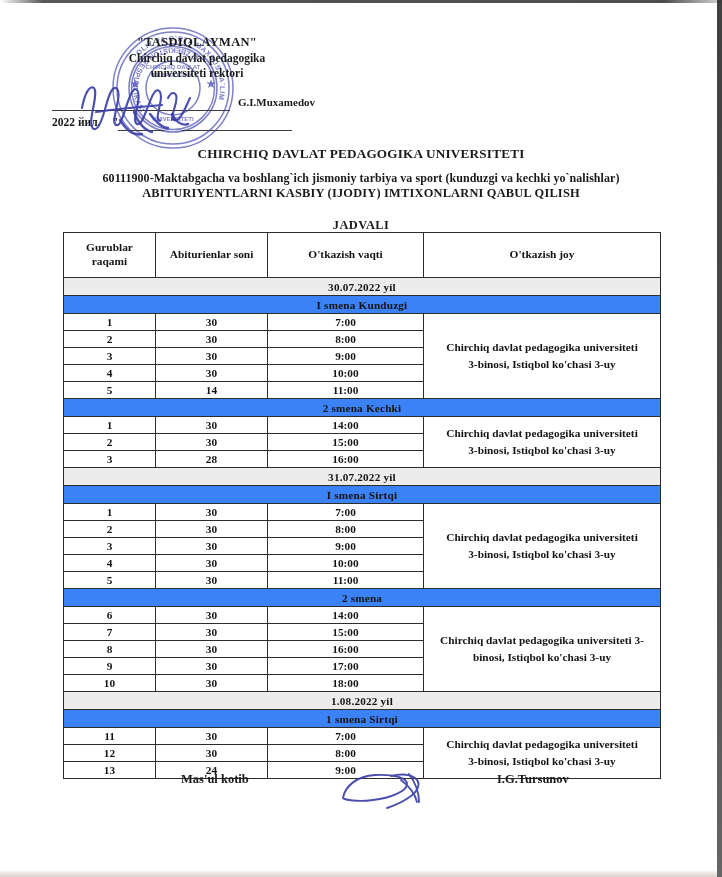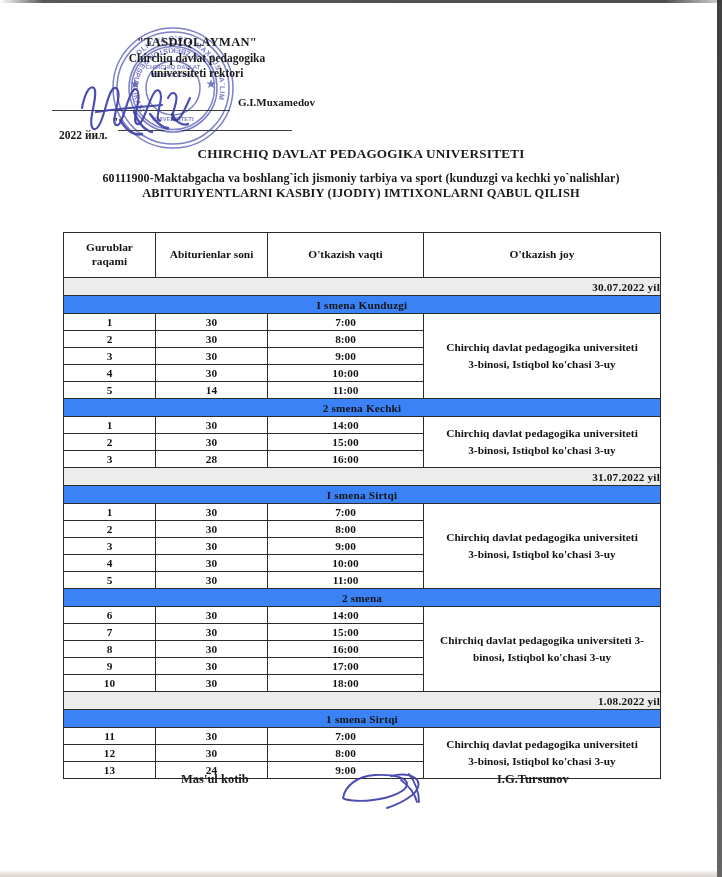--- a/index.html
+++ b/index.html
@@ -73,21 +73,21 @@
   .date-row {
     position: absolute;
     left: 52px;
     top: 116px;
     width: 300px;
     height: 18px;
     font-size: 11.5px;
     font-weight: bold;
     z-index: 3;
   }
-  .date-row .d-lbl { position: absolute; left: 7px; top: 0; white-space: nowrap; margin-top: 13px; }
+  .date-row .d-lbl { position: absolute; left: 0; top: 0; white-space: nowrap; }
   .date-rule-a { position: absolute; left: 66px; top: 14px; width: 46px; border-bottom: 1px solid #3b3b3b; }
   .date-rule-b { position: absolute; left: 130px; top: 14px; width: 110px; border-bottom: 1px solid #3b3b3b; }
   .q1 { position: absolute; left: 60px; top: 0; }
   .q2 { position: absolute; left: 118px; top: 0; }
 
   
   .seal {
     position: absolute;
     left: 110px; top: 25px;
     width: 126px; height: 126px;
@@ -159,21 +159,20 @@
     font-weight: bold;
     line-height: 1.22;
     background: #ffffff;
   }
   tr.date-band td {
     height: 17px;
     background: #ececed;
     font-size: 11.2px;
     font-weight: bold;
     letter-spacing: .2px;
-    text-align: right;
   }
   tr.shift-band td {
     height: 17px;
     background: #3b82f6;
     font-size: 11.2px;
     font-weight: bold;
     letter-spacing: .2px;
   }
   tr.data-row td {
     height: 16px;
@@ -276,20 +275,21 @@
     <span class="q1">"</span>
     <span class="q2">"</span>
     <div class="date-rule-a"></div>
     <div class="date-rule-b"></div>
   </div>
 
   <div class="doc-titles">
     <div class="t-main">CHIRCHIQ DAVLAT PEDAGOGIKA UNIVERSITETI</div>
     <div class="t-sub">60111900-Maktabgacha va boshlang`ich jismoniy tarbiya va sport (kunduzgi va kechki yo`nalishlar)</div>
     <div class="t-third">ABITURIYENTLARNI KASBIY (IJODIY) IMTIXONLARNI QABUL QILISH</div>
+    <div class="t-fourth">JADVALI</div>
   </div>
 
   <div class="sched-wrap">
     <table class="sched">
       <colgroup>
         <col class="c1">
           <col class="c2">
           <col class="c3">
           <col class="c4">
       </colgroup>

